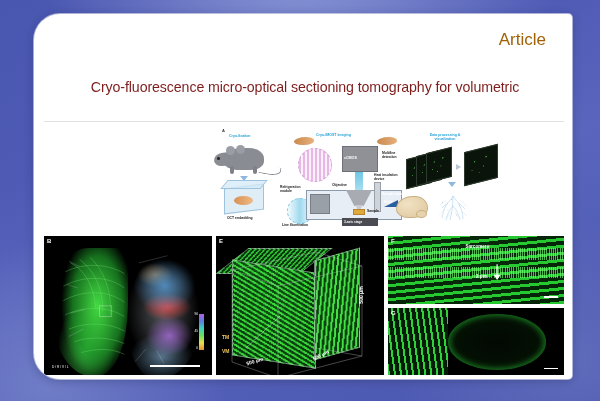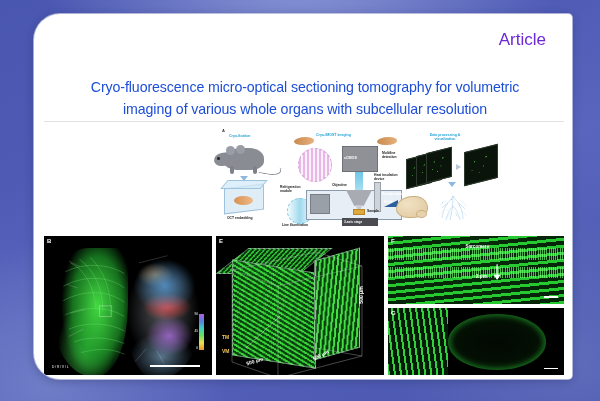--- a/index.html
+++ b/index.html
@@ -35,33 +35,33 @@
     right: 26px; top: 14px;
     text-align: right;
     line-height: 1;
   }
   .brand-title {
     font-size: 24px; font-weight: bold;
     color: #1f7fc4; letter-spacing: -.3px;
   }
   .brand-title .i { color: #3aaee0; }
   .brand-sub {
-    font-size: 17px; color: #6d28d9;
+    font-size: 17px; color: #a16207;
     margin-top: 3px; font-weight: normal;
   }
 
   
   .title-wrap {
     position: absolute;
     left: 22px; right: 18px; top: 62px;
     text-align: center;
   }
   .title-line {
     font-size: 14.2px;
-    color: #1d4ed8;
+    color: #7f1d1d;
     line-height: 1.55;
     letter-spacing: -.1px;
   }
 
   
   .divider {
     position: absolute;
     left: 10px; right: 8px; top: 107px;
     height: 1px; background: #e2e2e2;
   }
@@ -235,21 +235,20 @@
 
 <div class="card">
   <div class="card-inner">
 
     <div class="brand">
       <div class="brand-sub">Article</div>
     </div>
 
     <div class="title-wrap">
       <div class="title-line">Cryo-fluorescence micro-optical sectioning tomography for volumetric</div>
-      <div class="title-line">imaging of various whole organs with subcellular resolution</div>
     </div>
 
     <div class="divider"></div>
 
     <div class="wf">
       <div class="wf-label-a">A</div>
 
       <div class="lbl" style="left:185px;top:8px;">Cryo-fixation</div>
       <div class="mouse-body"></div>
       <div class="mouse-head"></div>

